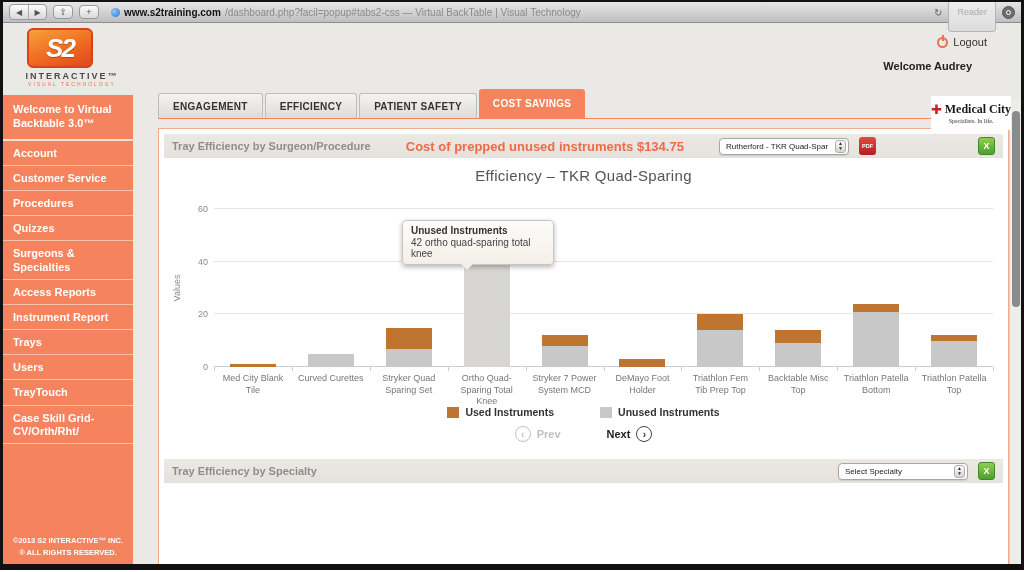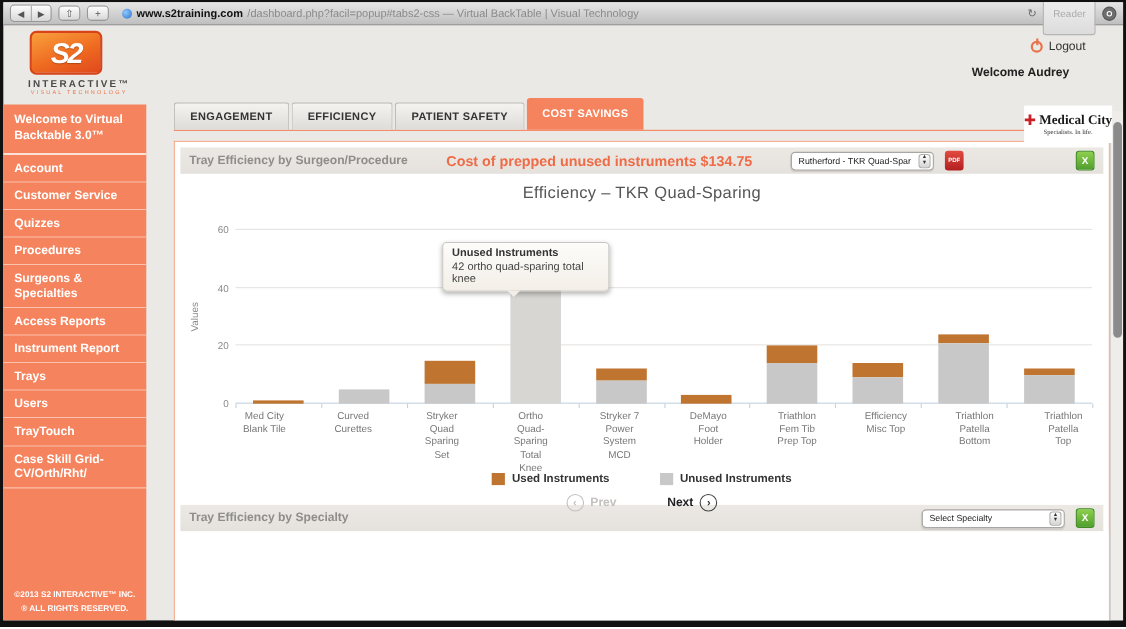--- a/index.html
+++ b/index.html
@@ -93,21 +93,21 @@
   .gridline { position:absolute; left:0; right:0; height:1px; background:#e6e4e1; }
   .gridline.base { background:#c2d3e0; }
   .ytick { position:absolute; left:-30px; width:24px; text-align:right; font-size:9px; color:#8a8a8a; }
   .ylabel { position:absolute; left:-50px; top:50%; transform:translate(0,-50%) rotate(-90deg); font-size:9px; color:#8a8a8a; }
   .cols { position:absolute; left:0; right:0; bottom:0; top:0; display:flex; }
   .col { flex:1; position:relative; }
   .bar { position:absolute; bottom:0; left:50%; transform:translateX(-50%); width:46px;
          display:flex; flex-direction:column; justify-content:flex-end; cursor:pointer; }
   .seg { width:100%; }
   .xtick { position:absolute; bottom:-4px; width:1px; height:4px; background:#c2d3e0; }
-  .labels-row { display:flex; margin:6px 15px 0 55px;gap:28px; }
+  .labels-row { display:flex; margin:6px 15px 0 55px; }
   .cat-label { flex:1; text-align:center; font-size:9px; color:#777; line-height:1.3; padding:0 6px; }
   .legend-row { display:flex; justify-content:center; gap:46px; margin-top:-2px; }
   .legend-item { display:flex; align-items:center; gap:6px; font-size:10.5px; font-weight:bold; color:#333; }
   .swatch { width:12px; height:11px; display:inline-block; }
   .pagination { display:flex; justify-content:center; align-items:center; gap:10px; margin-top:8px; }
   .pg-circle { width:16px; height:16px; border-radius:50%; border:1.5px solid #444; display:flex; align-items:center;
                justify-content:center; font-size:10px; font-weight:bold; color:#333; cursor:pointer; }
   .pg-label { font-size:11px; font-weight:bold; color:#222; cursor:pointer; }
   .pagination .disabled .pg-circle { border-color:#c3c1bd; color:#c3c1bd; }
   .pagination .disabled .pg-label { color:#c3c1bd; }
@@ -165,22 +165,22 @@
         <span class="power-icon"></span>
         <span>Logout</span>
       </div>
       <div class="welcome-user">Welcome Audrey</div>
 
       <div class="sidebar">
         <div class="sb-welcome">Welcome to Virtual Backtable 3.0™</div>
         <div id="sidebar-items">
             <div class="sb-item">Account</div>
             <div class="sb-item">Customer Service</div>
+            <div class="sb-item">Procedures</div>
             <div class="sb-item">Quizzes</div>
-            <div class="sb-item">Procedures</div>
             <div class="sb-item">Surgeons &amp; Specialties</div>
             <div class="sb-item">Access Reports</div>
             <div class="sb-item">Instrument Report</div>
             <div class="sb-item">Trays</div>
             <div class="sb-item">Users</div>
             <div class="sb-item">TrayTouch</div>
             <div class="sb-item">Case Skill Grid-CV/Orth/Rht/</div>
           </div>
         <div class="sb-footer">
           <div>©2013 S2 INTERACTIVE™ INC.</div>
@@ -310,21 +310,21 @@
               <div class="xtick" style="left: 100%;"></div>
             </div>
           <div class="labels-row" id="labels-row">
               <div class="cat-label">Med City Blank Tile</div>
               <div class="cat-label">Curved Curettes</div>
               <div class="cat-label">Stryker Quad Sparing Set</div>
               <div class="cat-label">Ortho Quad-Sparing Total Knee</div>
               <div class="cat-label">Stryker 7 Power System MCD</div>
               <div class="cat-label">DeMayo Foot Holder</div>
               <div class="cat-label">Triathlon Fem Tib Prep Top</div>
-              <div class="cat-label">Efficiency Misc Top</div>
+              <div class="cat-label">Backtable Misc Top</div>
               <div class="cat-label">Triathlon Patella Bottom</div>
               <div class="cat-label">Triathlon Patella Top</div>
             </div>
           <div class="legend-row">
             <div class="legend-item">
               <span class="swatch" id="swatch-used" style="background: rgb(191, 117, 48);"></span>
               <span>Used Instruments</span>
             </div>
             <div class="legend-item">
               <span class="swatch" id="swatch-unused" style="background: rgb(200, 200, 200);"></span>

